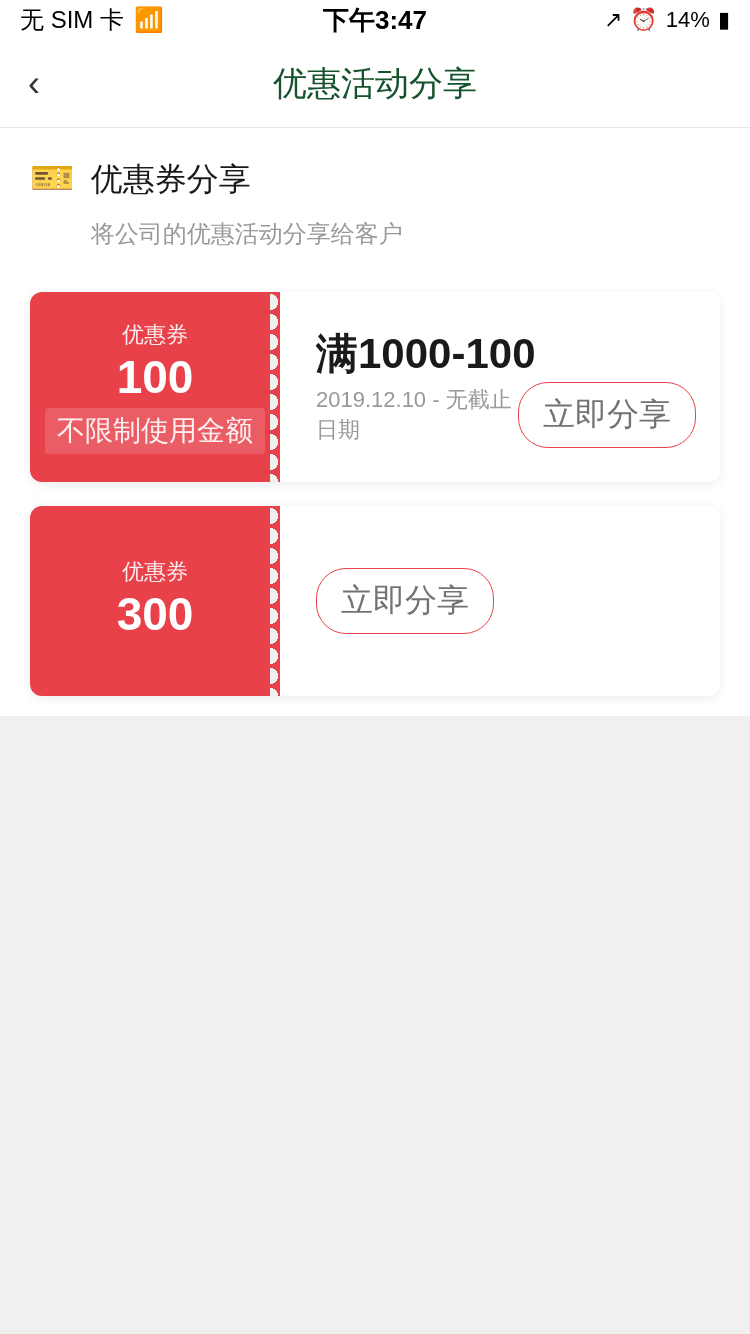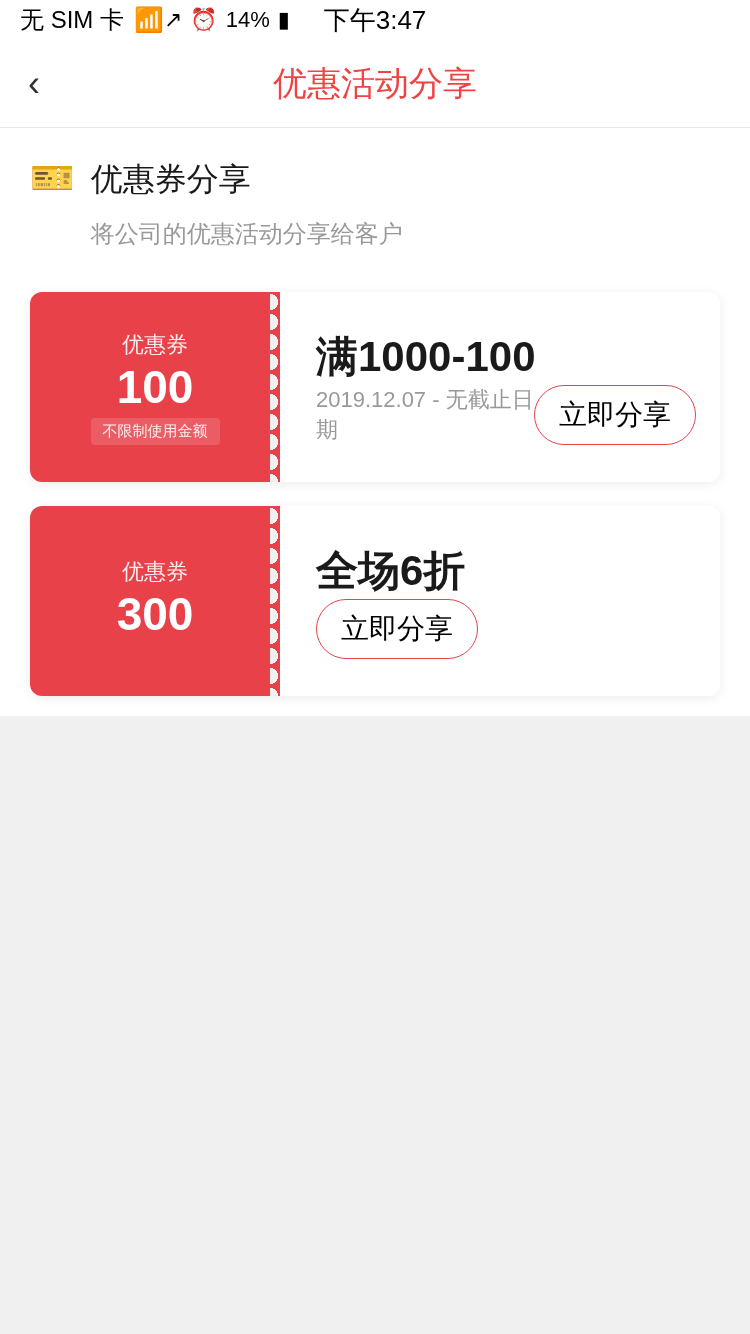--- a/index.html
+++ b/index.html
@@ -12,34 +12,34 @@
       overflow-x: hidden;
     }
 
     
     .status-bar {
       width: 750px;
       height: 40px;
       background: #fff;
       display: flex;
       align-items: center;
-      justify-content: flex-start;
+      justify-content: space-between;
       padding: 0 20px;
       font-size: 24px;
       font-weight: 500;
     }
     .status-left {
       display: flex;
       align-items: center;
       gap: 10px;
       font-size: 24px;
     }
     .status-center {
       font-size: 26px;
-      font-weight: 400;
+      font-weight: 700;
       position: absolute;
       left: 50%;
       transform: translateX(-50%);
     }
     .status-right {
       display: flex;
       align-items: center;
       gap: 8px;
       font-size: 22px;
     }
@@ -60,21 +60,21 @@
       left: 28px;
       font-size: 36px;
       color: #333;
       cursor: pointer;
       display: flex;
       align-items: center;
     }
     .nav-title {
       font-size: 34px;
       font-weight: 500;
-      color: #ef4444;
+      color: #14532d;
     }
 
     
     .section-header {
       background: #fff;
       padding: 30px 30px 20px 30px;
       margin-bottom: 2px;
       display: flex;
       align-items: flex-start;
       gap: 16px;
@@ -170,21 +170,21 @@
       margin-bottom: 4px;
     }
     .coupon-amount {
       font-size: 46px;
       font-weight: 700;
       color: #fff;
       line-height: 1;
       margin-bottom: 8px;
     }
     .coupon-condition {
-      font-size: 15px;
+      font-size: 28px;
       color: rgba(255,255,255,0.9);
       background: rgba(255,255,255,0.15);
       padding: 4px 12px;
       border-radius: 4px;
     }
 
     .coupon-right {
       flex: 1;
       background: #fff;
       padding: 24px 24px 24px 36px;
@@ -201,25 +201,25 @@
       display: flex;
       align-items: center;
       justify-content: space-between;
     }
     .coupon-date {
       font-size: 22px;
       color: #999;
     }
     .share-btn {
       border: 1.5px solid #E8414A;
-      color: #000000;
+      color: #737373;
       background: #fff;
       border-radius: 30px;
       padding: 10px 24px;
-      font-size: 28px;
+      font-size: 32px;
       cursor: pointer;
       white-space: nowrap;
       flex-shrink: 0;
     }
 
     
     .bottom-area {
       background: #f0f0f0;
       height: 600px;
     }
@@ -260,32 +260,31 @@
   <div class="coupon-list">
   <div class="coupon-card">
       <div class="coupon-left">
         <div class="coupon-label">优惠券</div>
         <div class="coupon-amount">100</div>
         <div class="coupon-condition">不限制使用金额</div>
       </div>
       <div class="coupon-right">
         <div class="coupon-name">满1000-100</div>
         <div class="coupon-meta">
-          <span class="coupon-date">2019.12.07 - 无截止日期</span>
+          <span class="coupon-date">2019.12.10 - 无截止日期</span>
           <button class="share-btn">立即分享</button>
         </div>
       </div>
     </div>
       <div class="coupon-card">
       <div class="coupon-left">
         <div class="coupon-label">优惠券</div>
         <div class="coupon-amount">300</div>
       </div>
       <div class="coupon-right">
-        <div class="coupon-name">全场6折</div>
         <div class="coupon-meta">
           <button class="share-btn">立即分享</button>
         </div>
       </div>
     </div>
     </div>
 </div>
 
 <div class="bottom-area"></div>
 

